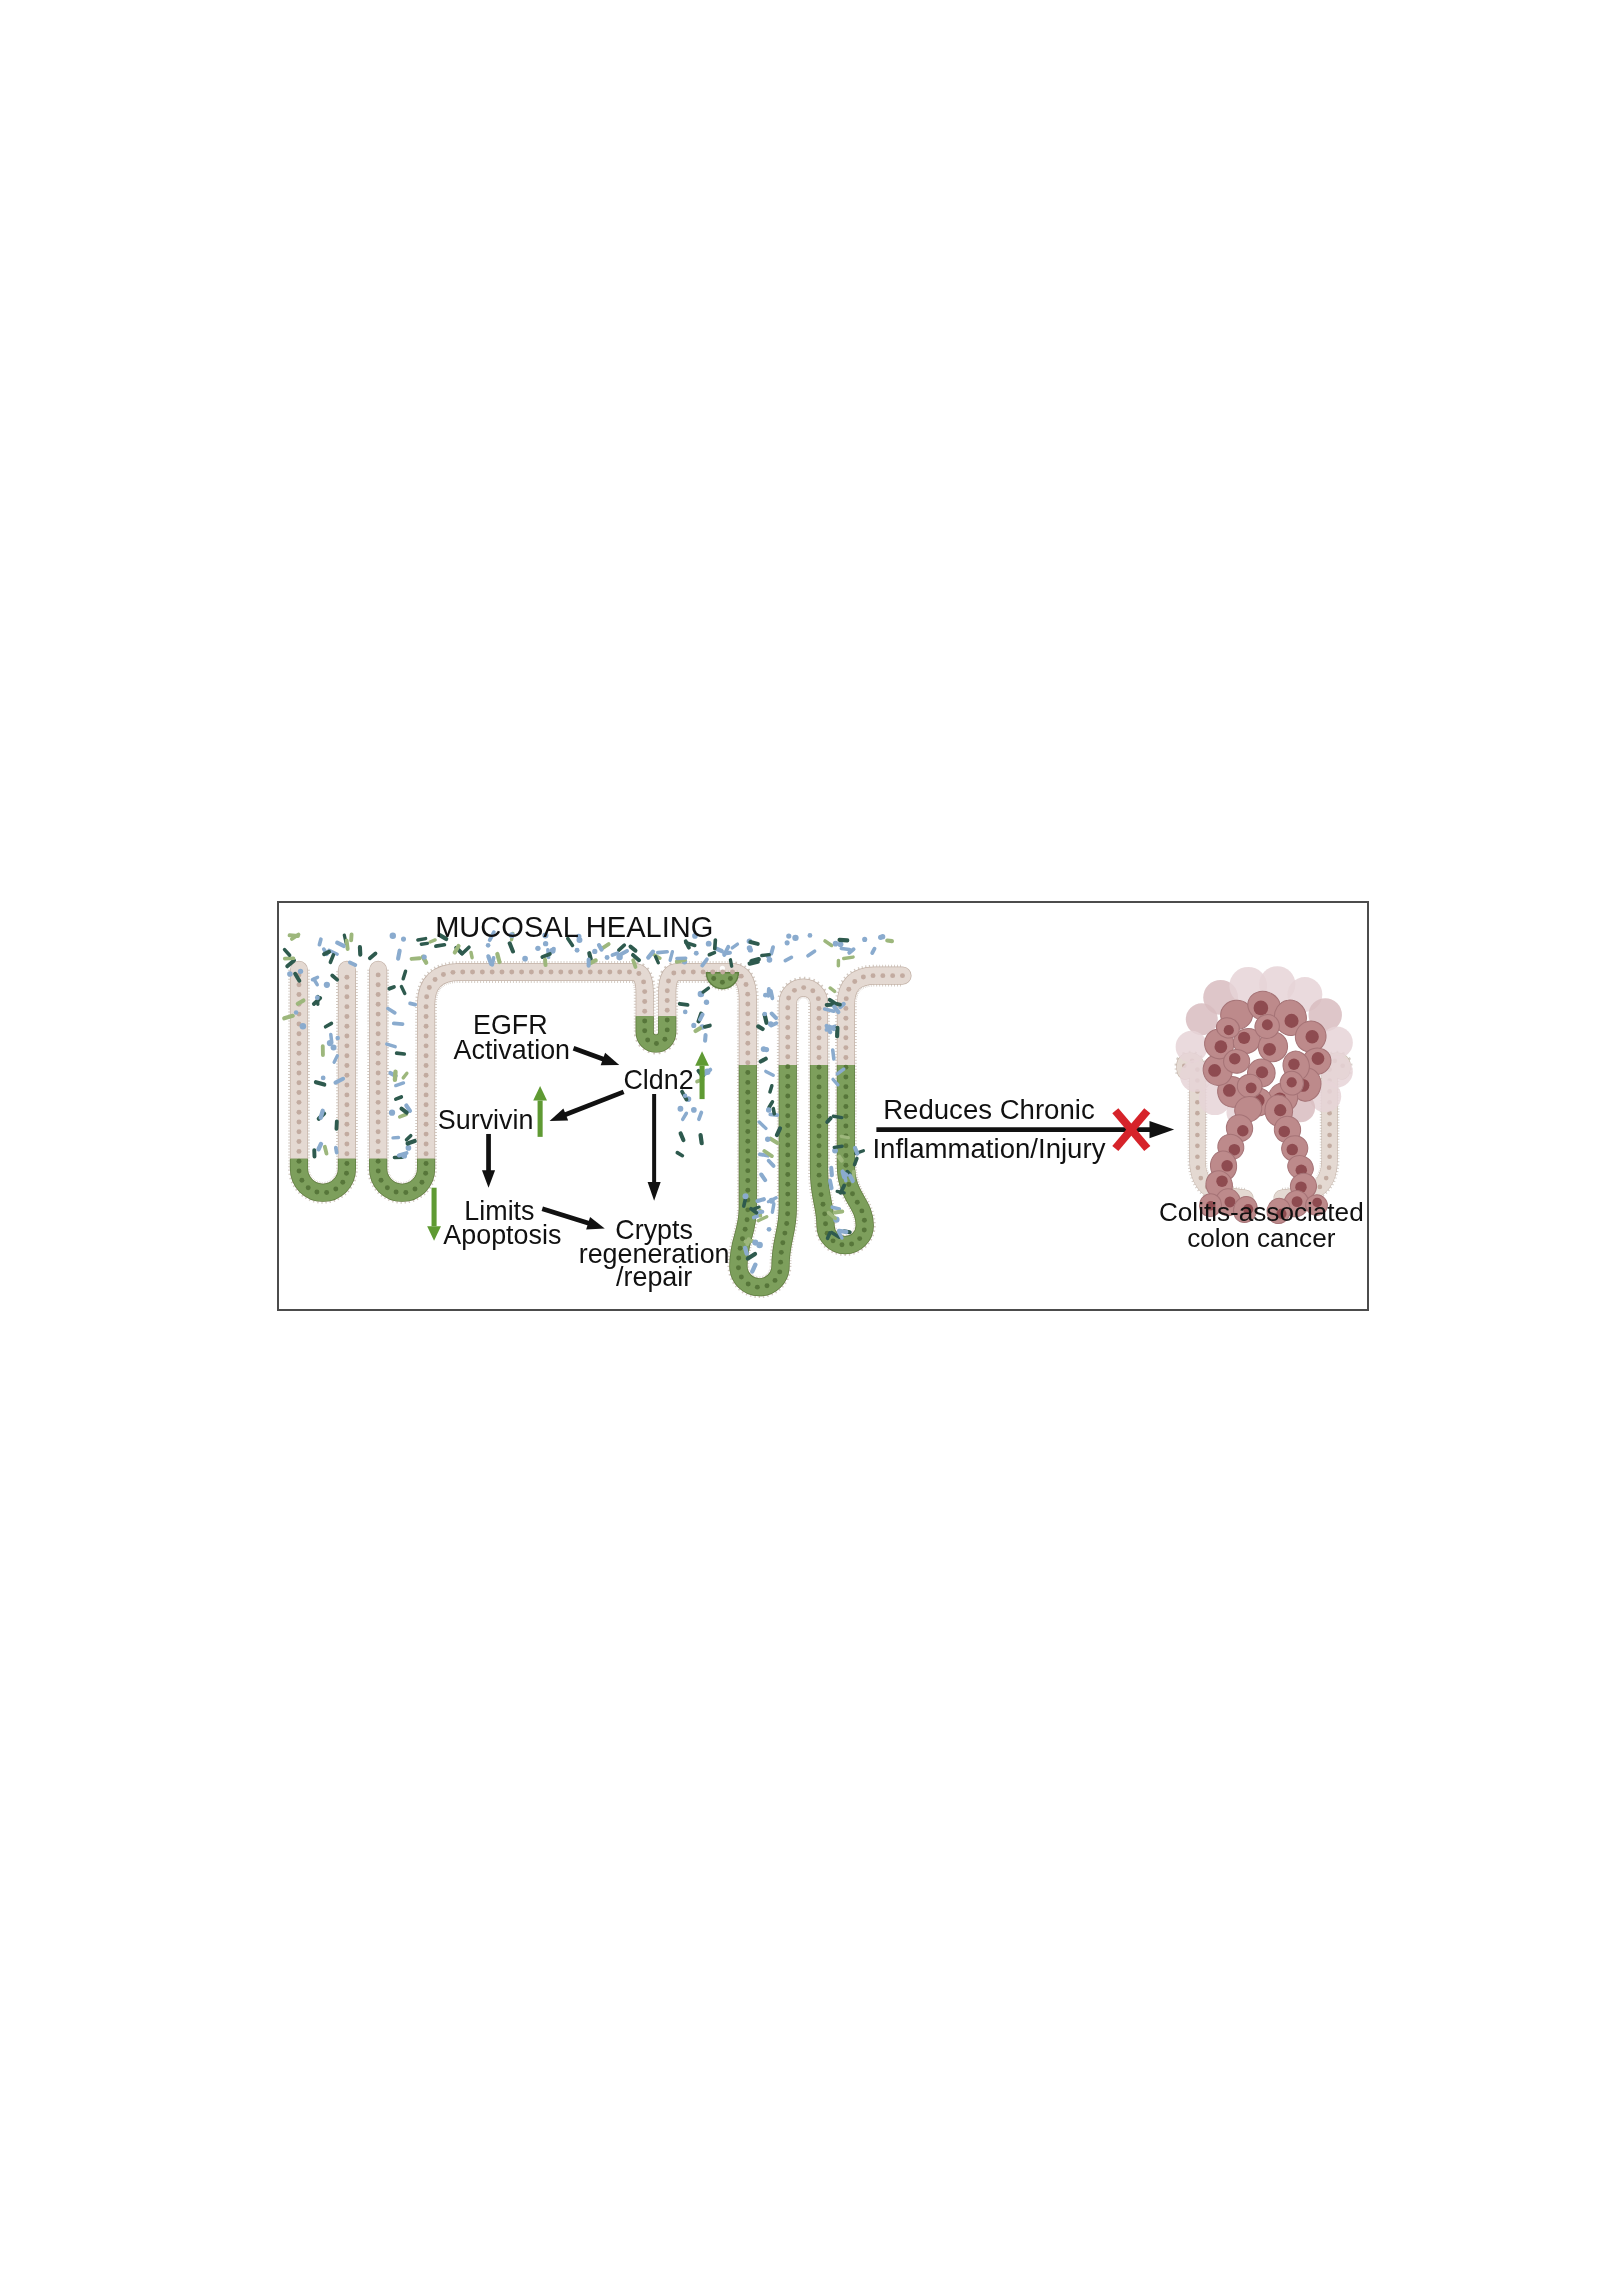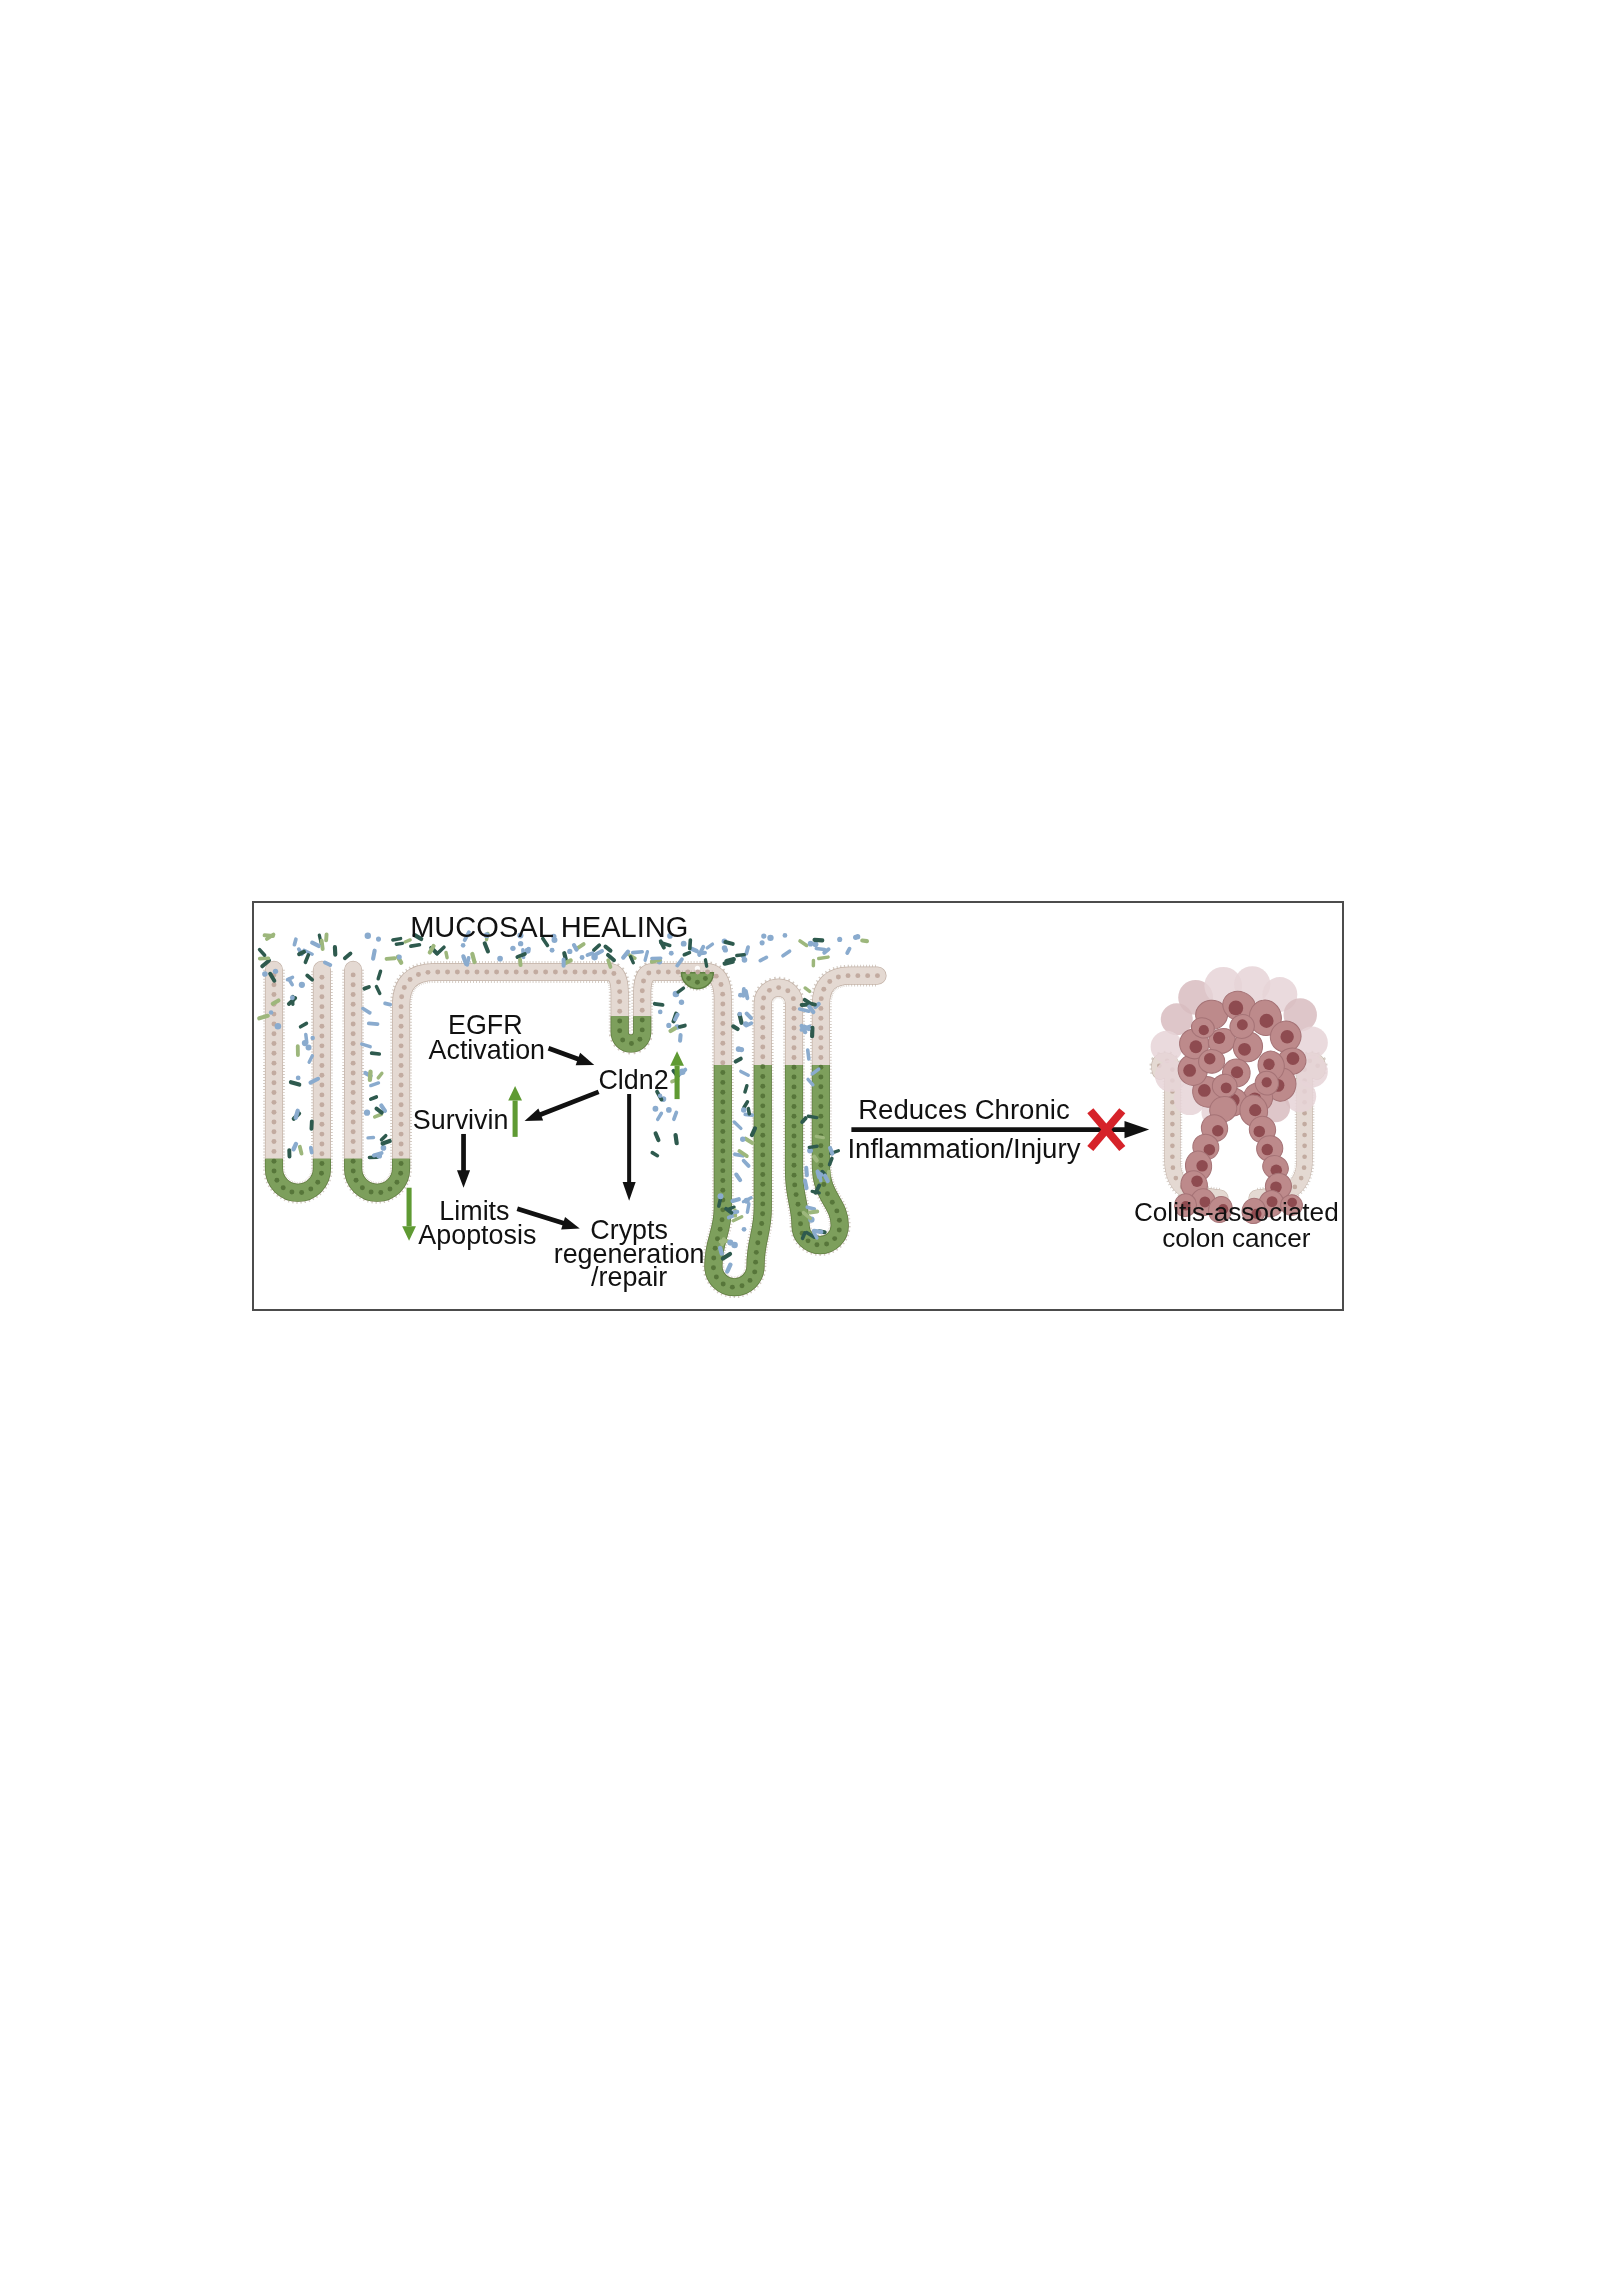--- a/index.html
+++ b/index.html
@@ -1,18 +1,18 @@
 <!DOCTYPE html>
 <html style="font-size:11.6px"><head>
 <meta charset="utf-8">
 <style>
   html,body{margin:0;padding:0;background:#ffffff;}
   .page{position:relative;width:1619px;height:2295px;background:#ffffff;overflow:hidden;
         font-family:"Liberation Sans", sans-serif;}
-  .figure-box{position:absolute;left:252px;top:901px;width:1088px;height:406px;
+  .figure-box{position:absolute;left:277px;top:901px;width:1088px;height:406px;
               border:2.2px solid #4c4c4c;background:#ffffff;box-sizing:content-box;}
   .figure-box svg{position:absolute;left:0;top:0;width:100%;height:100%;display:block;}
   text{font-family:"Liberation Sans", sans-serif;fill:#111111;}
   .t-title{font-size:40px;}
   .t-label{font-size:37px;}
   .t-big{font-size:38px;}
   .t-cap{font-size:36px;}
 </style>
 </head>
 <body>

